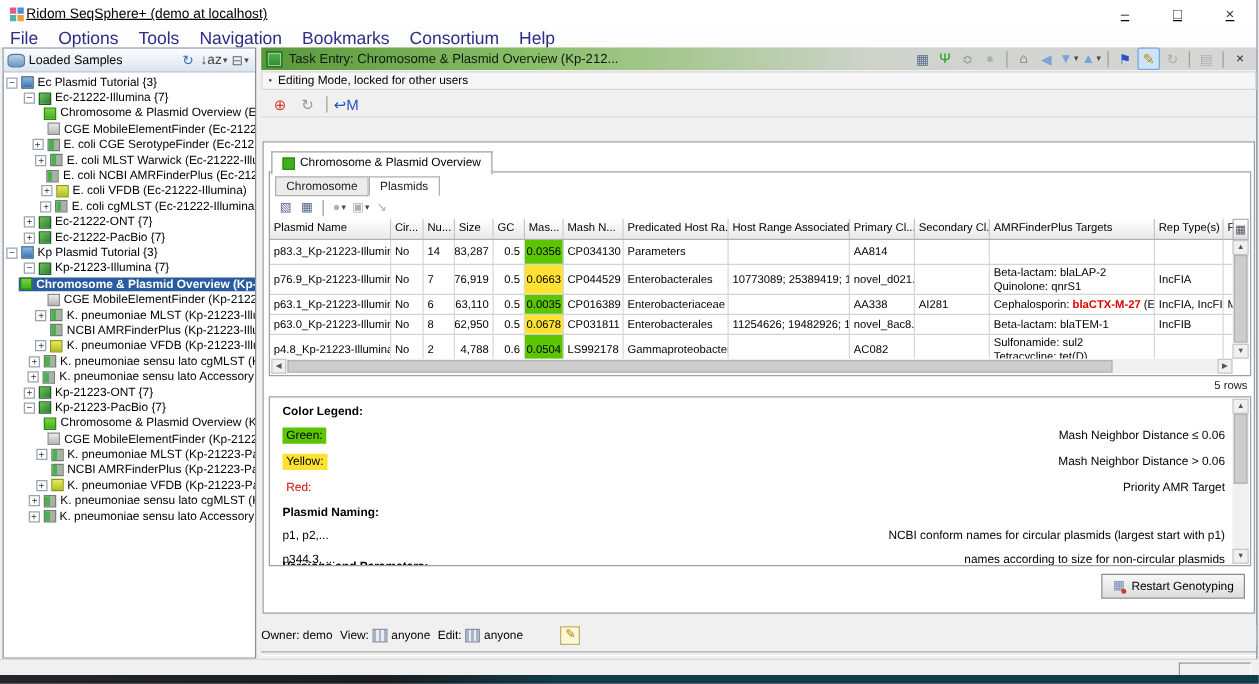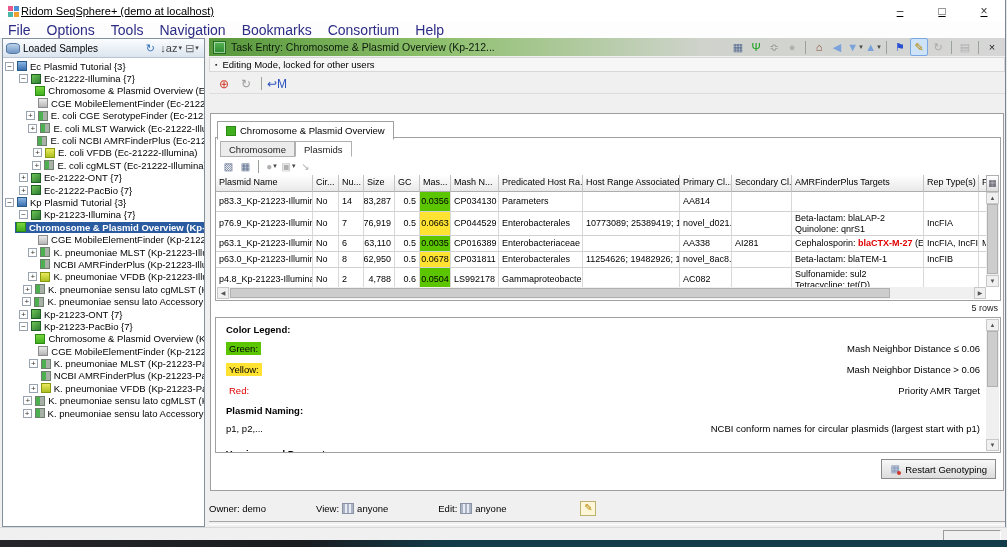--- a/index.html
+++ b/index.html
@@ -100,21 +100,21 @@
   .nlab{display:inline-block;width:52px;flex:none;}
   .lclip{position:absolute;left:10px;bottom:-7px;font-size:9.5px;font-weight:bold;}
   .lscroll{position:absolute;right:1px;top:1px;width:13px;bottom:1px;background:#f0f0f0;}
   .lthumb{position:absolute;left:1px;top:12px;width:11px;height:56px;background:#cdcdcd;border:1px solid #b0b0b0;box-sizing:border-box;}
   
   .restart{position:absolute;right:7px;top:345px;height:20px;display:flex;align-items:center;padding:0 8px;
     background:linear-gradient(#f8f8f8,#dcdcdc);border:1px solid #8a8a8a;font-size:9.5px;font-family:inherit;}
   .rg-ic{position:relative;width:10px;height:10px;margin-right:5px;color:#7a8fb5;font-size:10px;line-height:10px;}
   .rg-ic::after{content:"";position:absolute;right:-1px;bottom:-1px;width:4px;height:4px;border-radius:50%;background:#d03a2a;}
   
-  .ownerbar{position:absolute;left:209px;top:500px;width:796px;height:16px;display:flex;align-items:center;font-size:9.5px;background:#f0f0f0;gap:44px;}
+  .ownerbar{position:absolute;left:209px;top:500px;width:796px;height:16px;display:flex;align-items:center;font-size:9.5px;background:#f0f0f0;}
   .ownerbar .seg{margin-right:6px;display:flex;align-items:center;}
   .grp{display:inline-block;width:10px;height:9px;margin:0 3px;border:1px solid #8a93a5;
     background:repeating-linear-gradient(90deg,#aab4c4 0 2px,#e8edf5 2px 4px);}
   .noteic{margin-left:24px;width:14px;height:13px;border:1px solid #c0b070;background:#fdf6d8;color:#b58500;
     font-size:10px;text-align:center;line-height:12px;}
   .pdivider{position:absolute;left:209px;top:521px;width:796px;height:2px;border-top:1px solid #a8a8a8;border-bottom:1px solid #fff;}
   
   .statusbar{position:absolute;left:0;top:527px;width:1007px;height:13px;background:#f0f0f0;border-top:1px solid #d8d8d8;}
   .statusbox{position:absolute;right:6px;top:2px;width:56px;height:9px;border:1px solid;border-color:#9a9a9a #fff #fff #9a9a9a;background:#f0f0f0;}
   .taskbar{position:absolute;left:0;top:540px;width:1007px;height:7px;background:linear-gradient(90deg,#26262a 0,#1a1c20 30%,#123c4a 45%,#123c4a 100%);}
@@ -585,20 +585,24 @@
               <span class="lswatch" style="color: rgb(224, 0, 0);">Red:</span>
               <span>Priority AMR Target</span>
             </div>
           </div>
         <div class="lhead">Plasmid Naming:</div>
         <div id="legend-naming">
             <div class="lrow">
               <span class="nlab">p1, p2,...</span>
               <span>NCBI conform names for circular plasmids (largest start with p1)</span>
             </div>
+            <div class="lrow">
+              <span class="nlab">p344.3, ...</span>
+              <span>names according to size for non-circular plasmids</span>
+            </div>
           </div>
       </div>
       <div class="lclip">Versions and Parameters:</div>
       <div class="lscroll">
         <div class="sbtn" style="top:0;">▲</div>
         <div class="lthumb"></div>
         <div class="sbtn" style="bottom:0;">▼</div>
       </div>
     </div>
 

